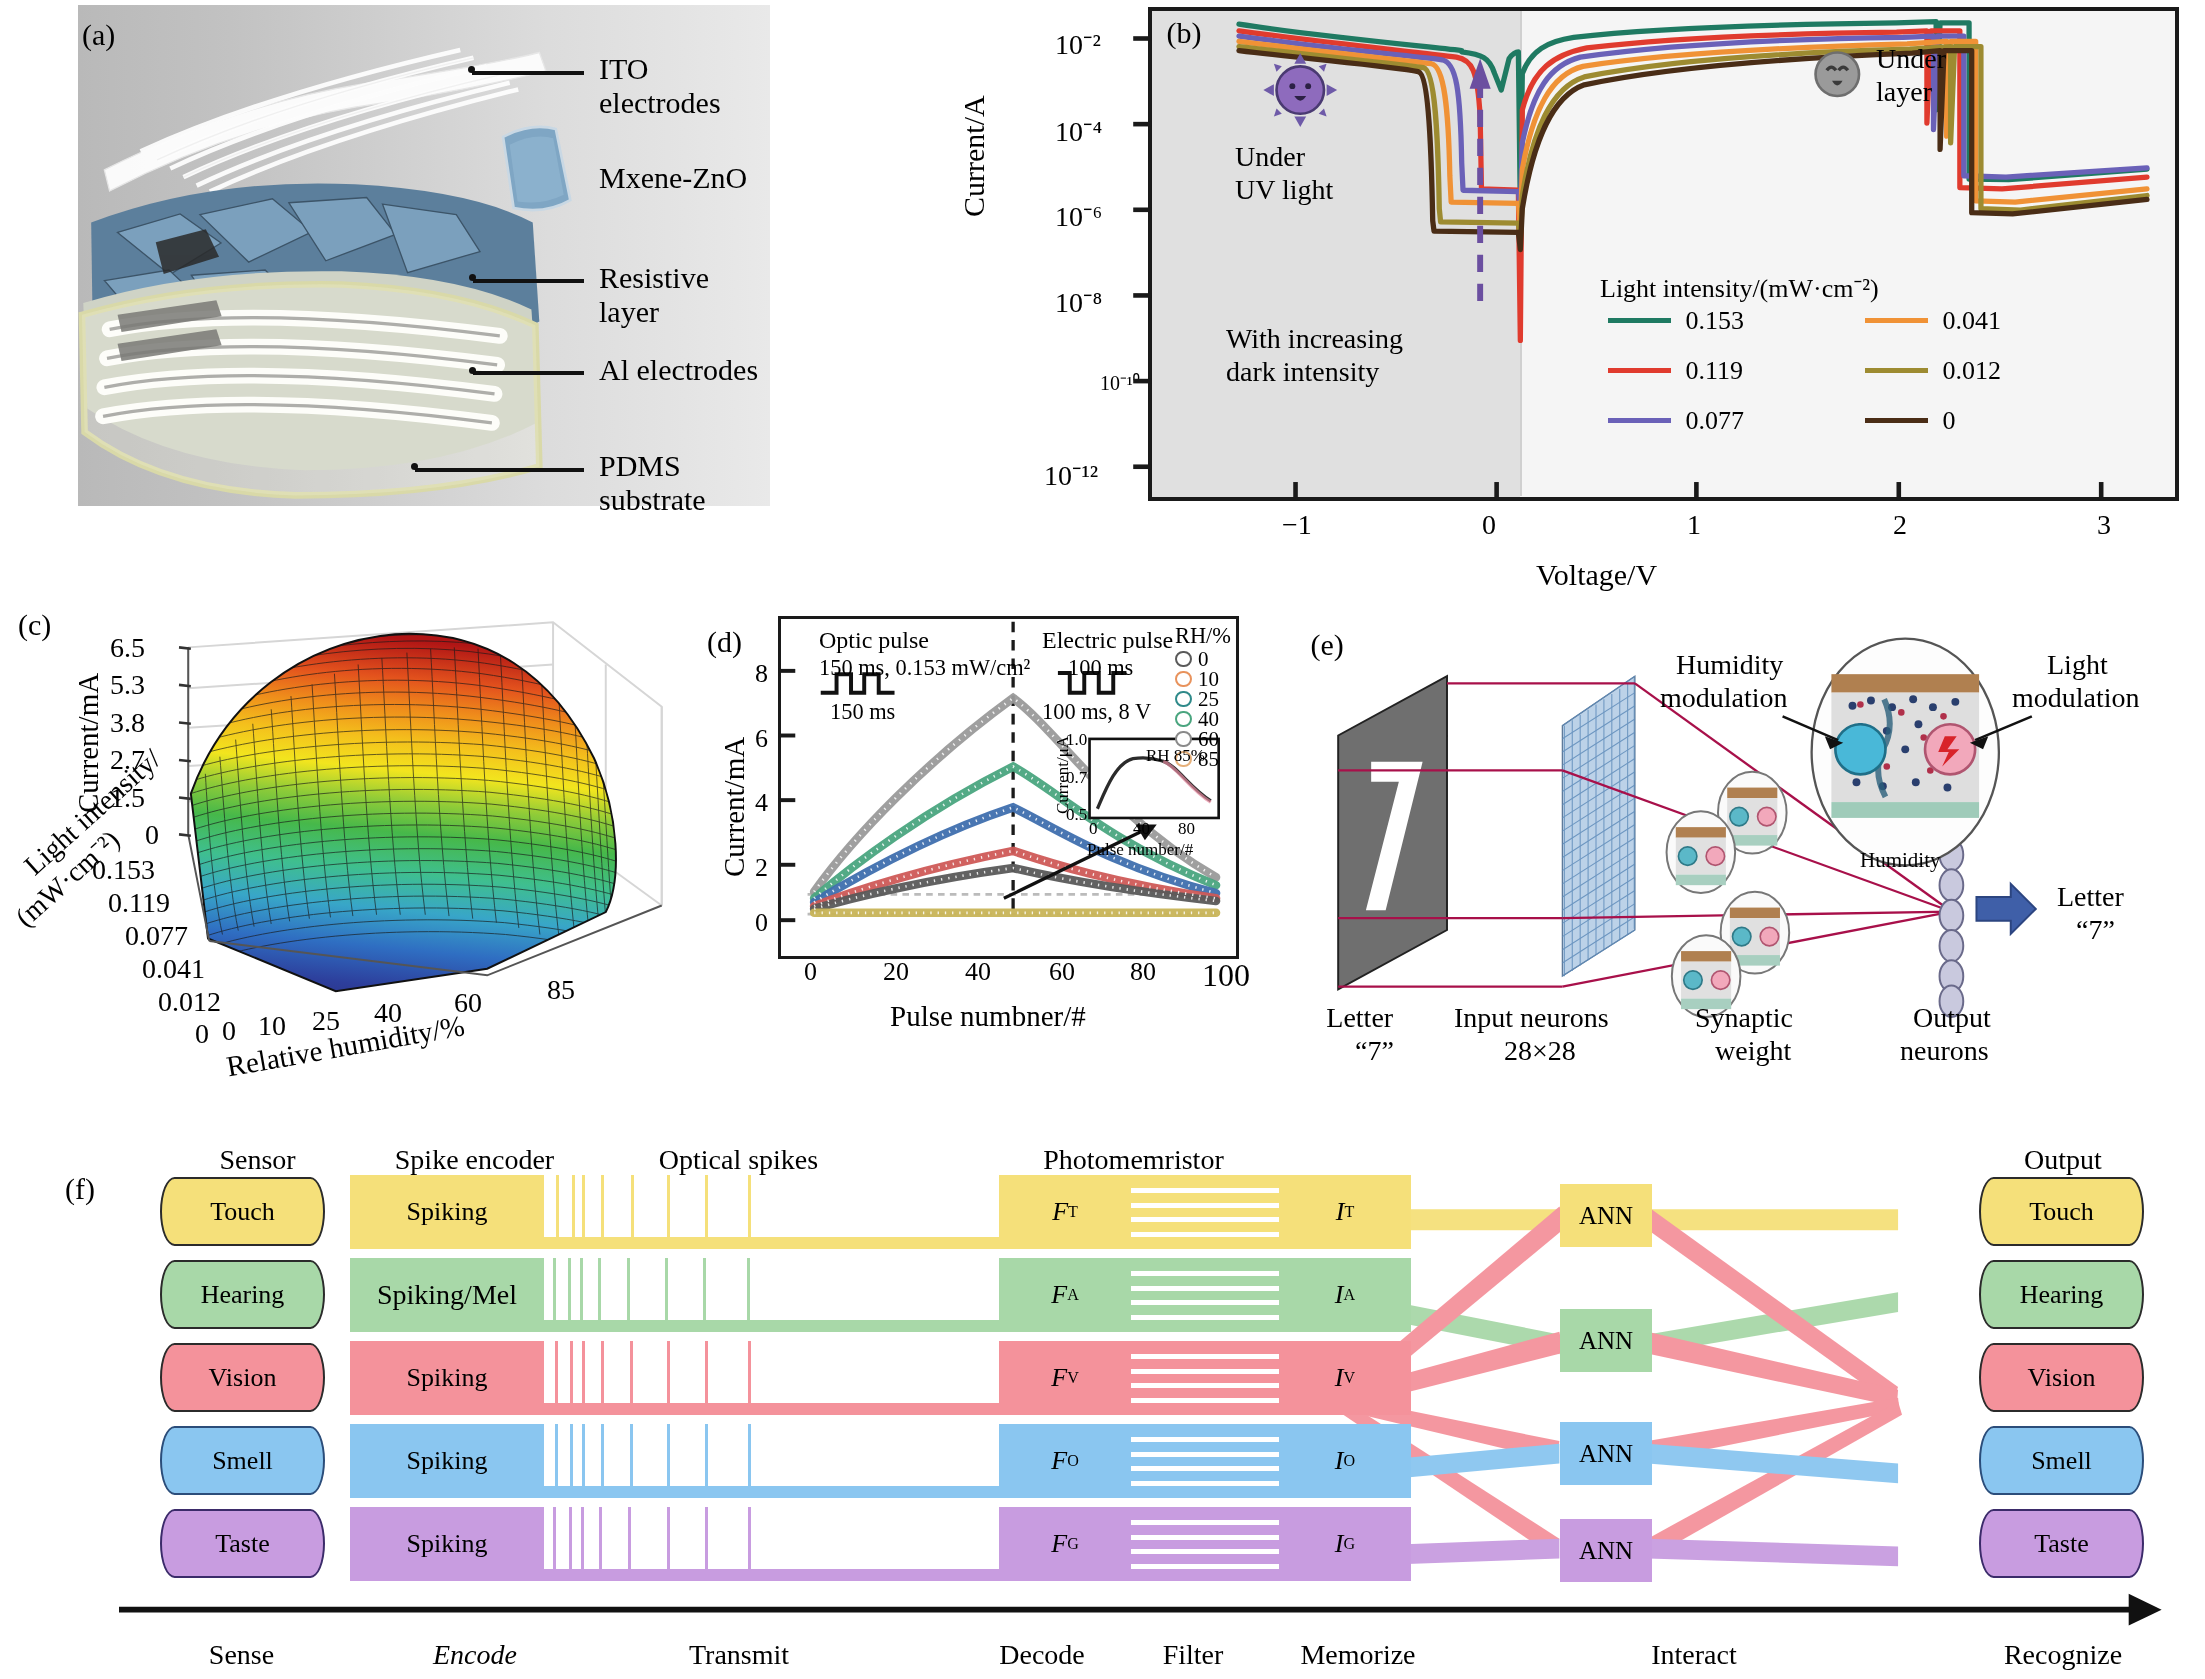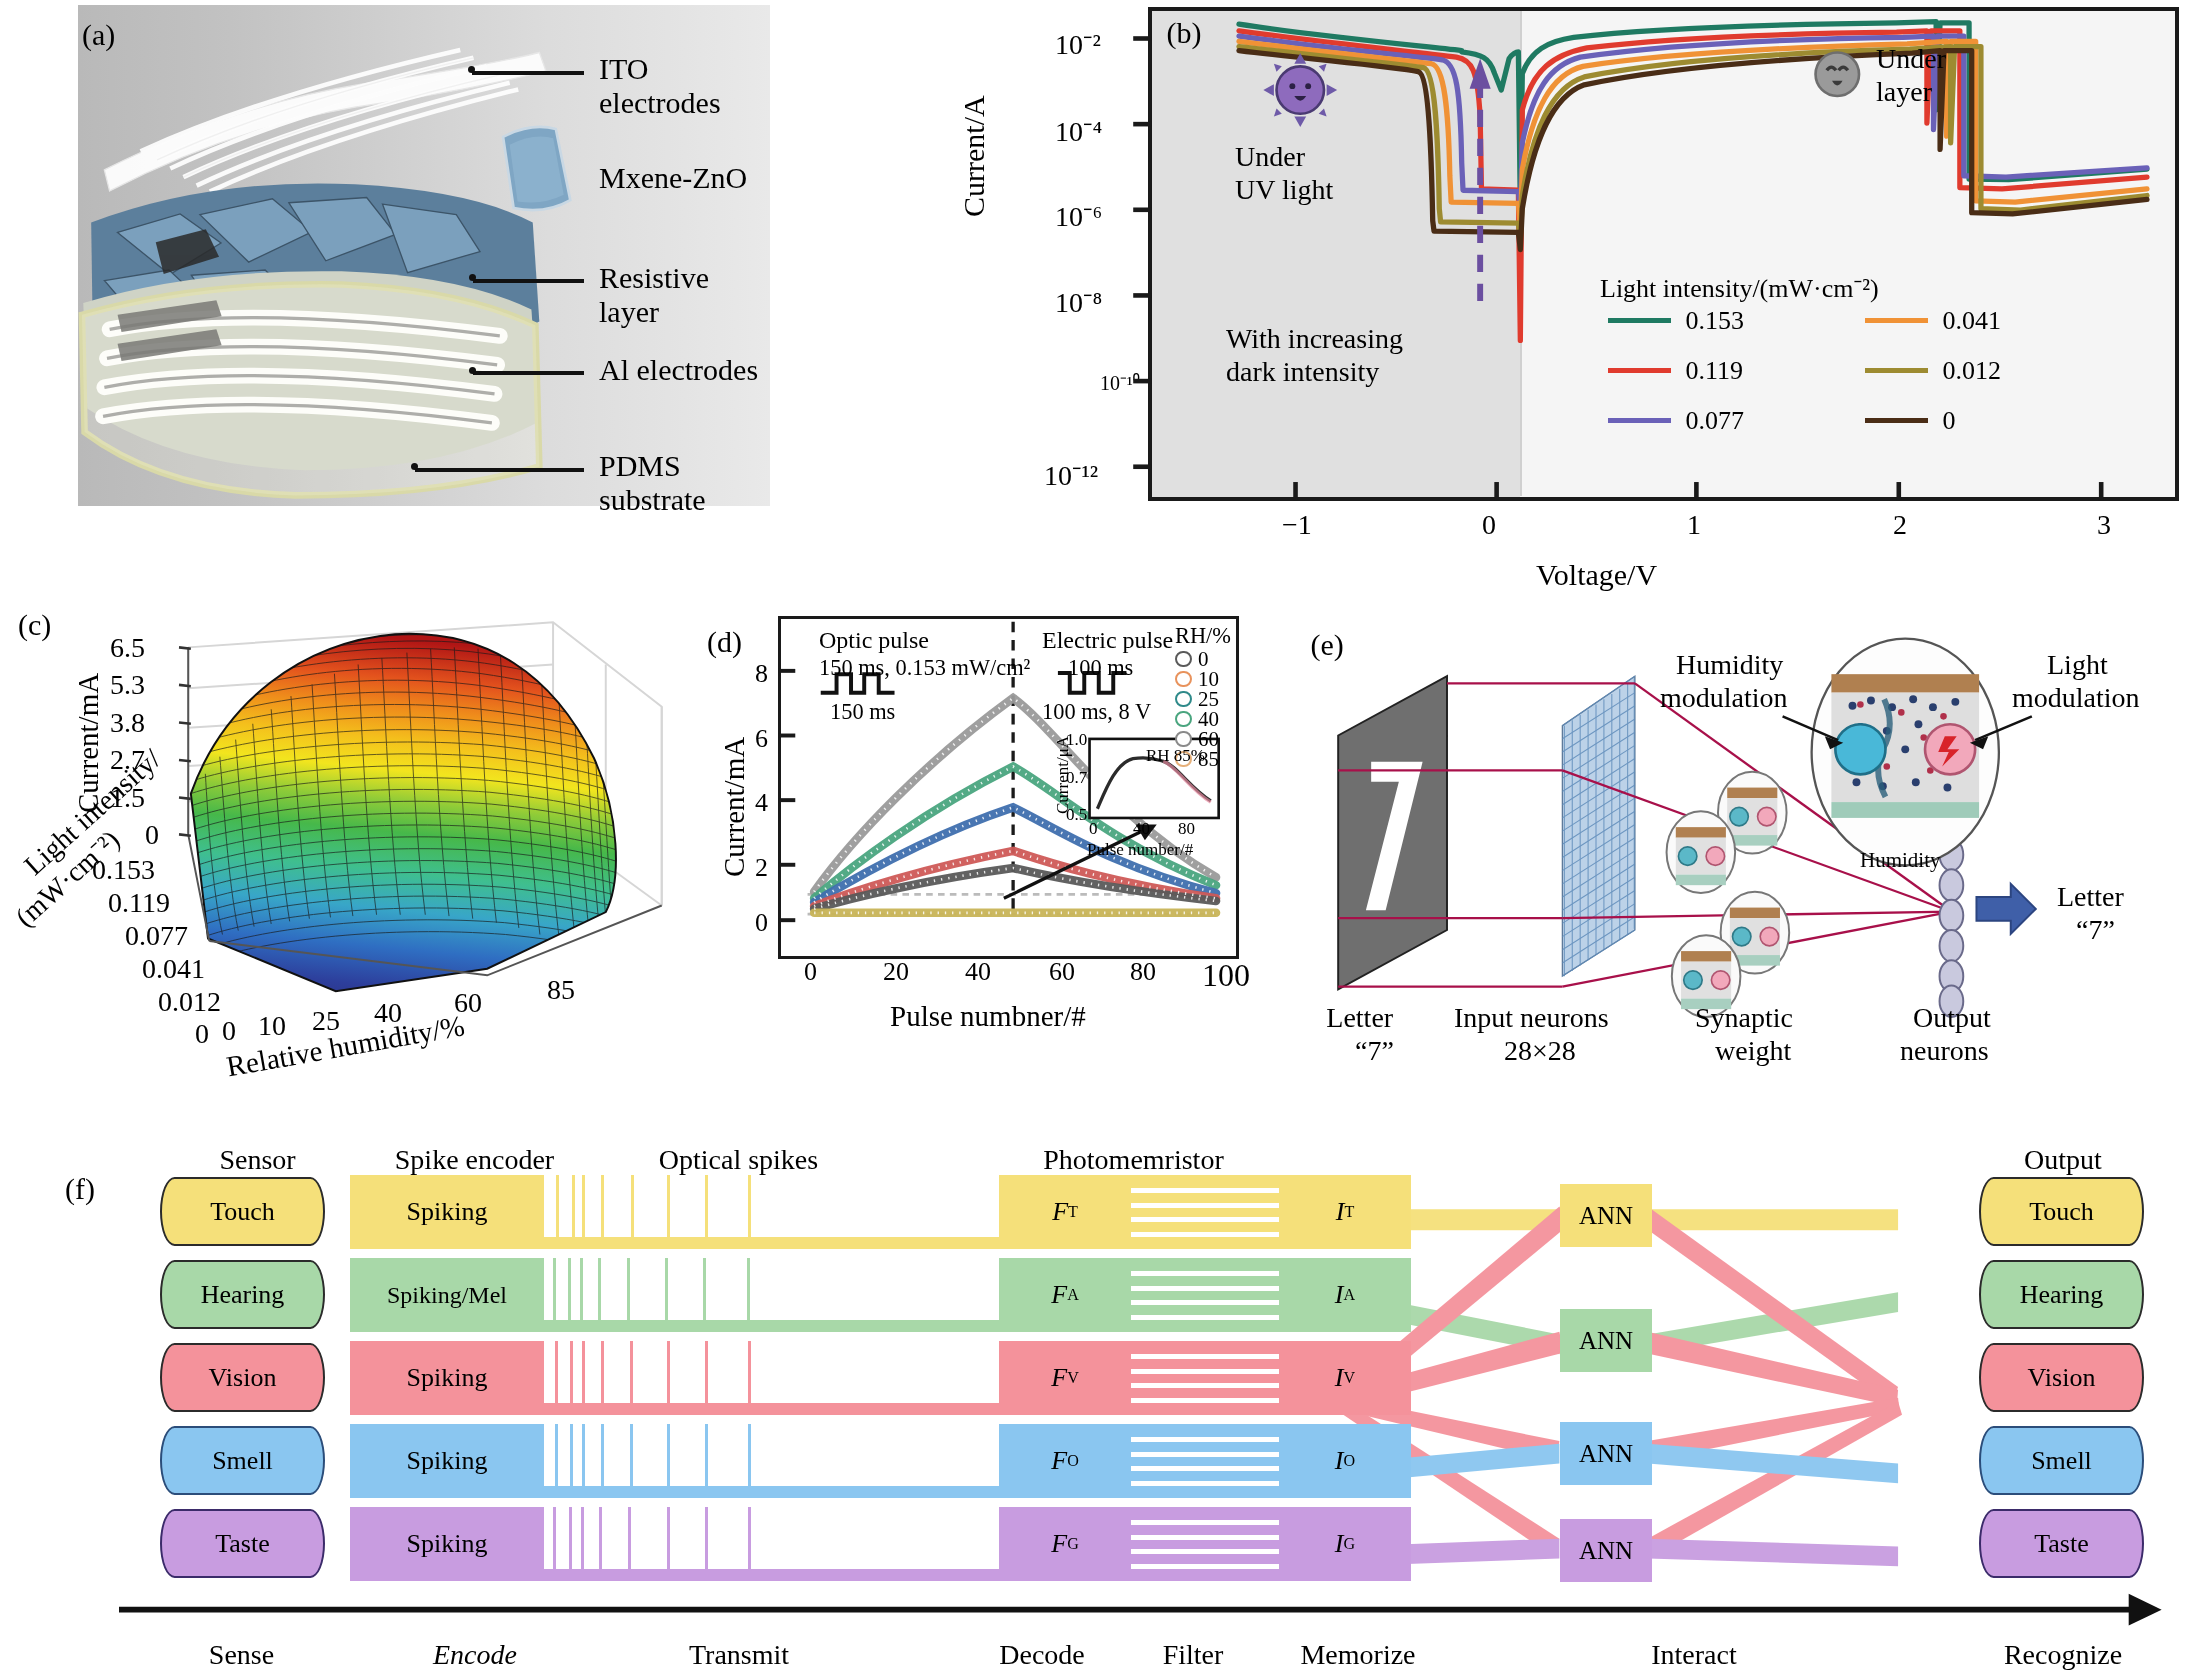--- a/index.html
+++ b/index.html
@@ -775,21 +775,21 @@
     <div class="filtline" style="left:0;top:57px;width:148px;background:#fff;"></div>
   </div>
   <div class="fbox flat ital" style="left:1160px;top:32px;width:132px;height:74px;background:#f5e07a;z-index:3;">
     <span>I</span>
         <sub>T</sub>
   </div>
   <div class="fbox flat ann" style="left:1441px;top:41px;width:92px;height:63px;background:#f5e07a;z-index:3;">ANN</div>
   <div class="fbox sensor" style="left:1860px;top:34px;width:165px;height:69px;background:#f5e07a;z-index:3;">Touch</div>
 
   <div class="fbox sensor" style="left:41px;top:117px;width:165px;height:69px;background:#a8d8a8;z-index:3;">Hearing</div>
-  <div class="fbox flat" style="left:231px;top:115px;width:194px;height:74px;background:#a8d8a8;font-size:24px;z-index:3;">Spiking/Mel</div>
+  <div class="fbox flat" style="left:231px;top:115px;width:194px;height:74px;background:#a8d8a8;font-size:28px;z-index:3;">Spiking/Mel</div>
   <div style="position:absolute;left:425px;top:115px;width:455px;height:74px;z-index:2;">
     <div style="position:absolute;left:0;bottom:0;width:455px;height:12px;background:#a8d8a8;"></div>
     <div class="spk" style="left:9.2px;top:0;height:74px;background:#a8d8a8;"></div>
     <div class="spk" style="left:24px;top:0;height:74px;background:#a8d8a8;"></div>
     <div class="spk" style="left:36px;top:0;height:74px;background:#a8d8a8;"></div>
     <div class="spk" style="left:54px;top:0;height:74px;background:#a8d8a8;"></div>
     <div class="spk" style="left:83px;top:0;height:74px;background:#a8d8a8;"></div>
     <div class="spk" style="left:121px;top:0;height:74px;background:#a8d8a8;"></div>
     <div class="spk" style="left:159px;top:0;height:74px;background:#a8d8a8;"></div>
     <div class="spk" style="left:203px;top:0;height:74px;background:#a8d8a8;"></div>

